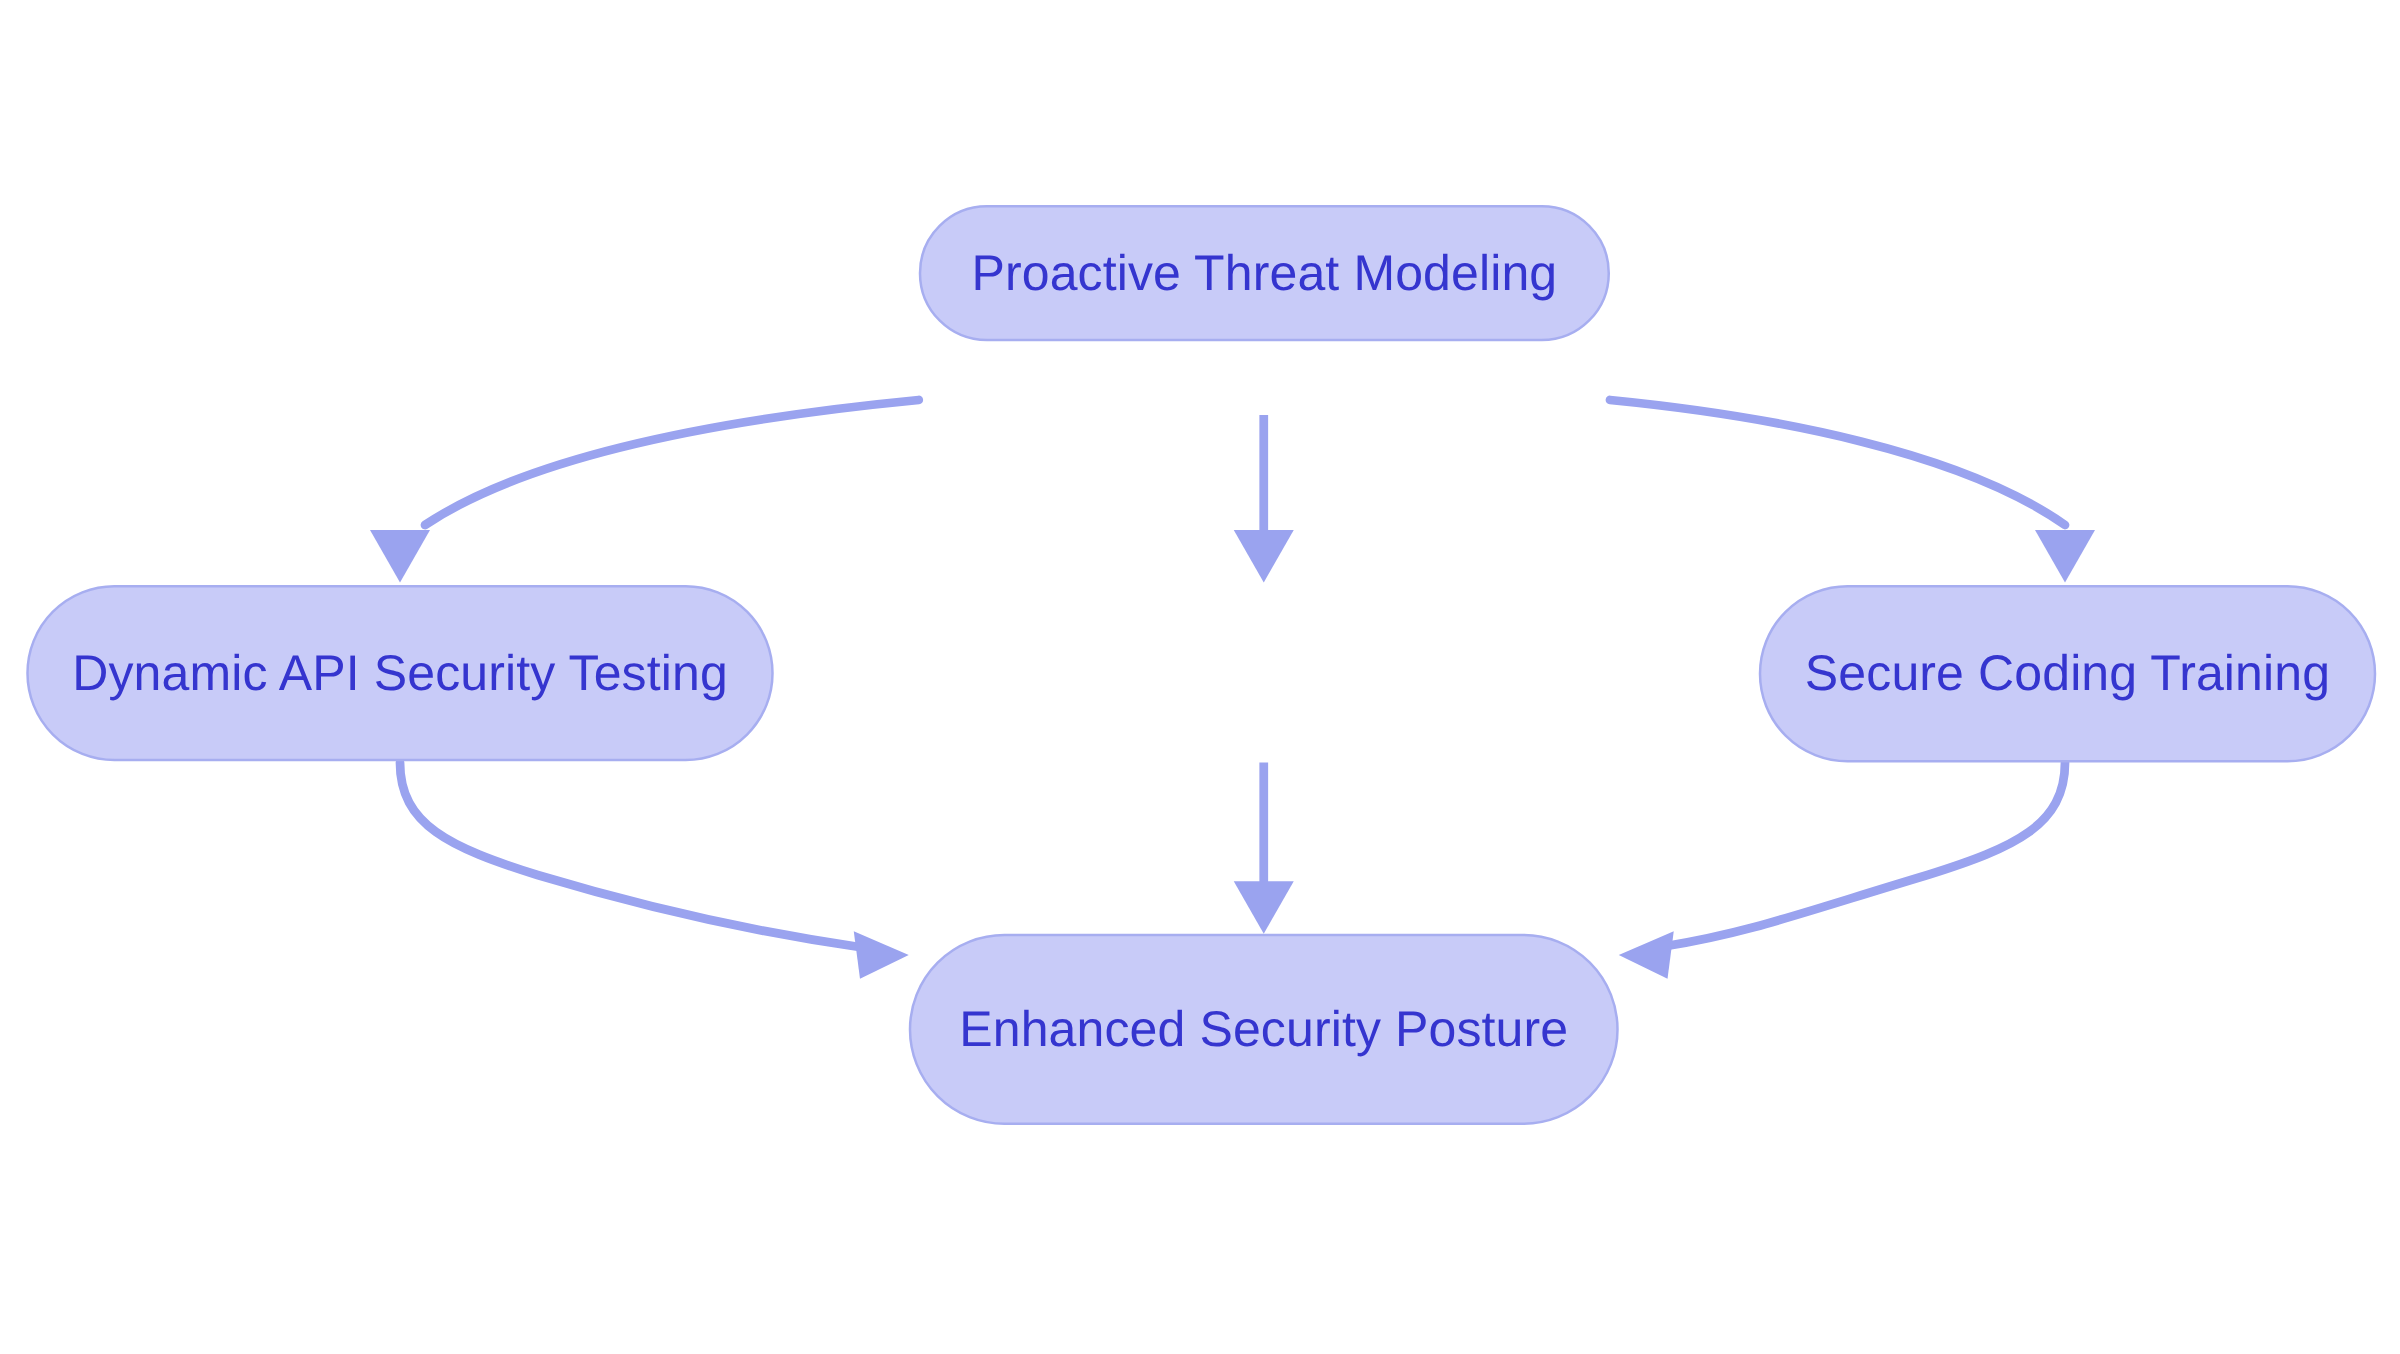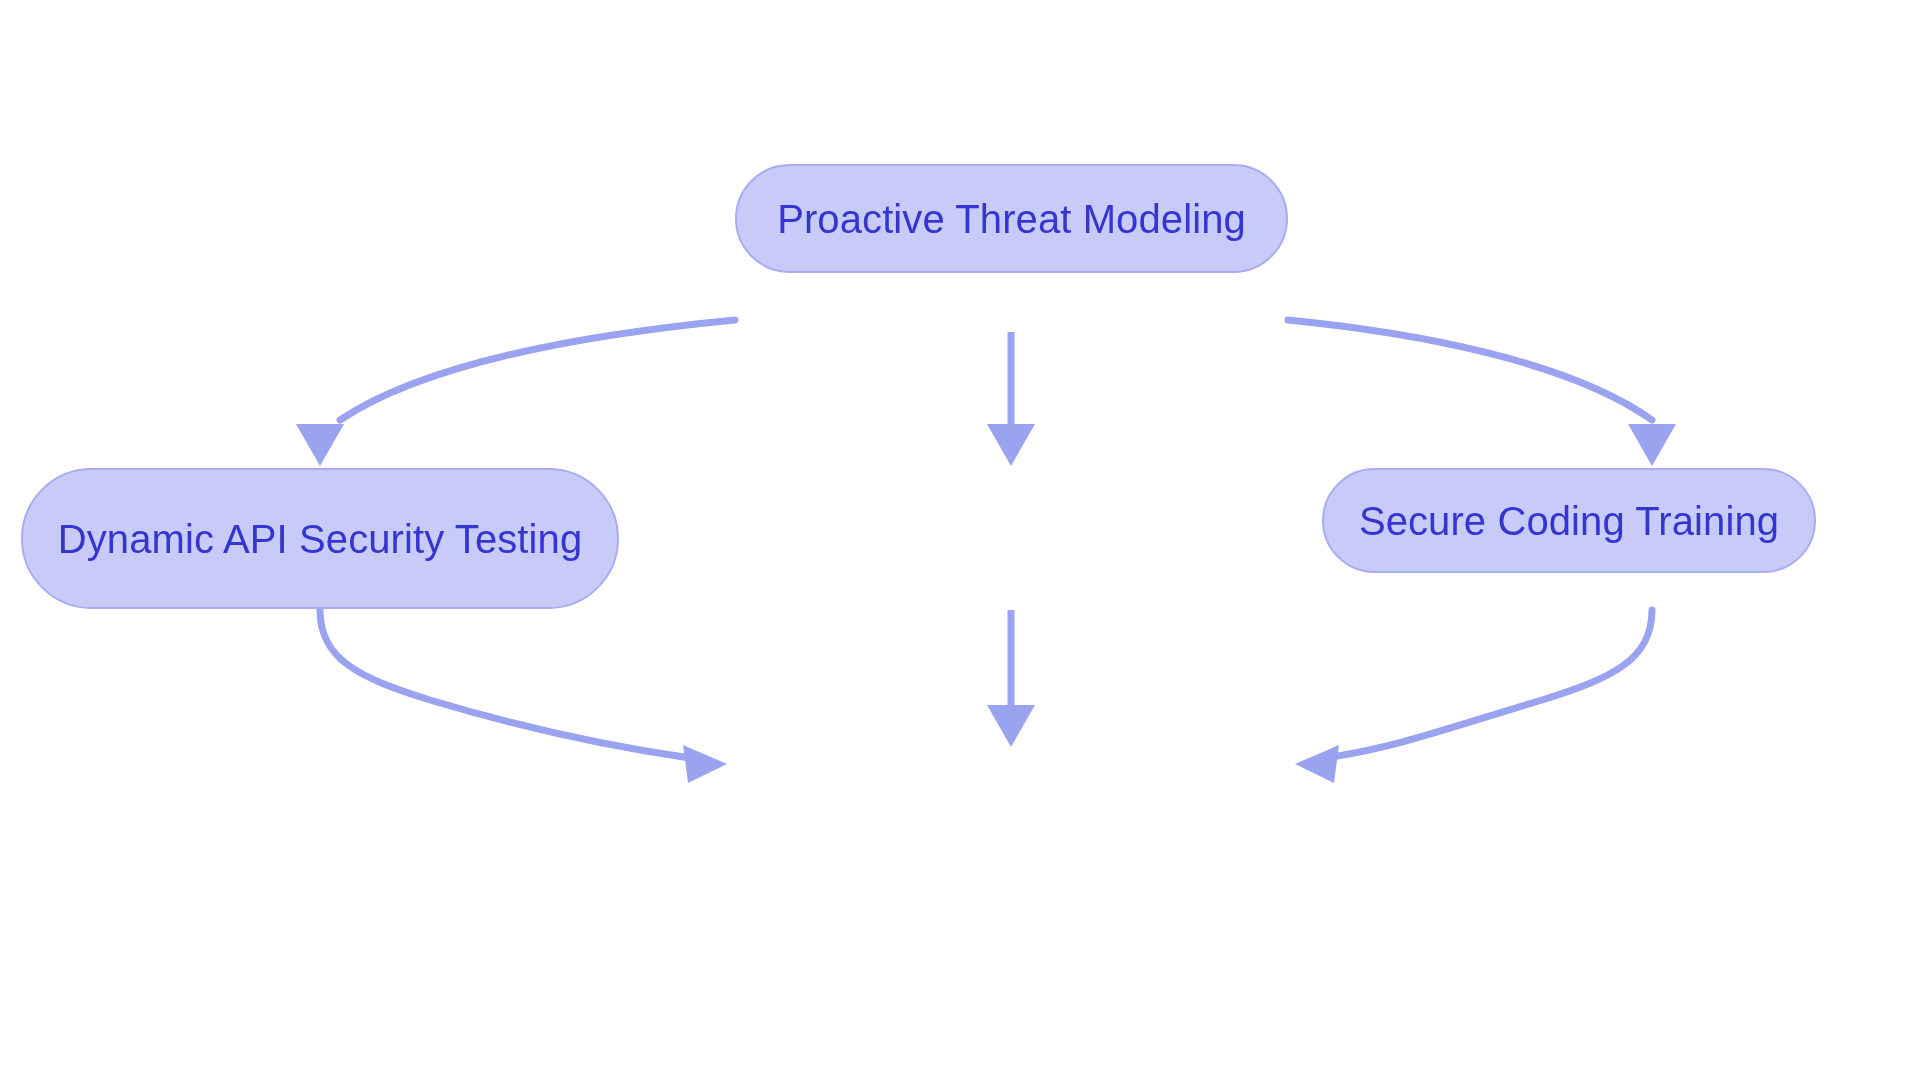--- a/index.html
+++ b/index.html
@@ -47,21 +47,21 @@
     letter-spacing: 0.1px;
     line-height: 1;
     white-space: nowrap;
     user-select: none;
   }
 
   
   #node-threat-modeling   { left: 735px;  top: 164px; width: 553px; height: 109px; }
   #node-api-testing       { left: 21px;   top: 468px; width: 598px; height: 141px; align-items: center; }
   #node-waf               { left: 750px;  top: 468px; width: 522px; height: 142px; }
-  #node-coding-training   { left: 1322px; top: 468px; width: 494px; height: 105px; align-items: center; }
+  #node-coding-training   { left: 1407px; top: 468px; width: 494px; height: 142px; align-items: center; }
   #node-security-posture  { left: 727px;  top: 747px; width: 568px; height: 153px; }
 </style>
 </head>
 <body>
 
 <div id="flow-canvas">
 
   <svg id="edge-layer" viewBox="0 0 1920 1083" width="1920" height="1083" xmlns="http://www.w3.org/2000/svg">
 
     <g>
@@ -101,14 +101,17 @@
 
   <div class="node" id="node-api-testing">
     <span class="node-label">Dynamic API Security Testing</span>
   </div>
 
 
   <div class="node" id="node-coding-training">
     <span class="node-label">Secure Coding Training</span>
   </div>
 
+  <div class="node" id="node-security-posture">
+    <span class="node-label">Enhanced Security Posture</span>
+  </div>
 
 </div>
 
 </body></html>

